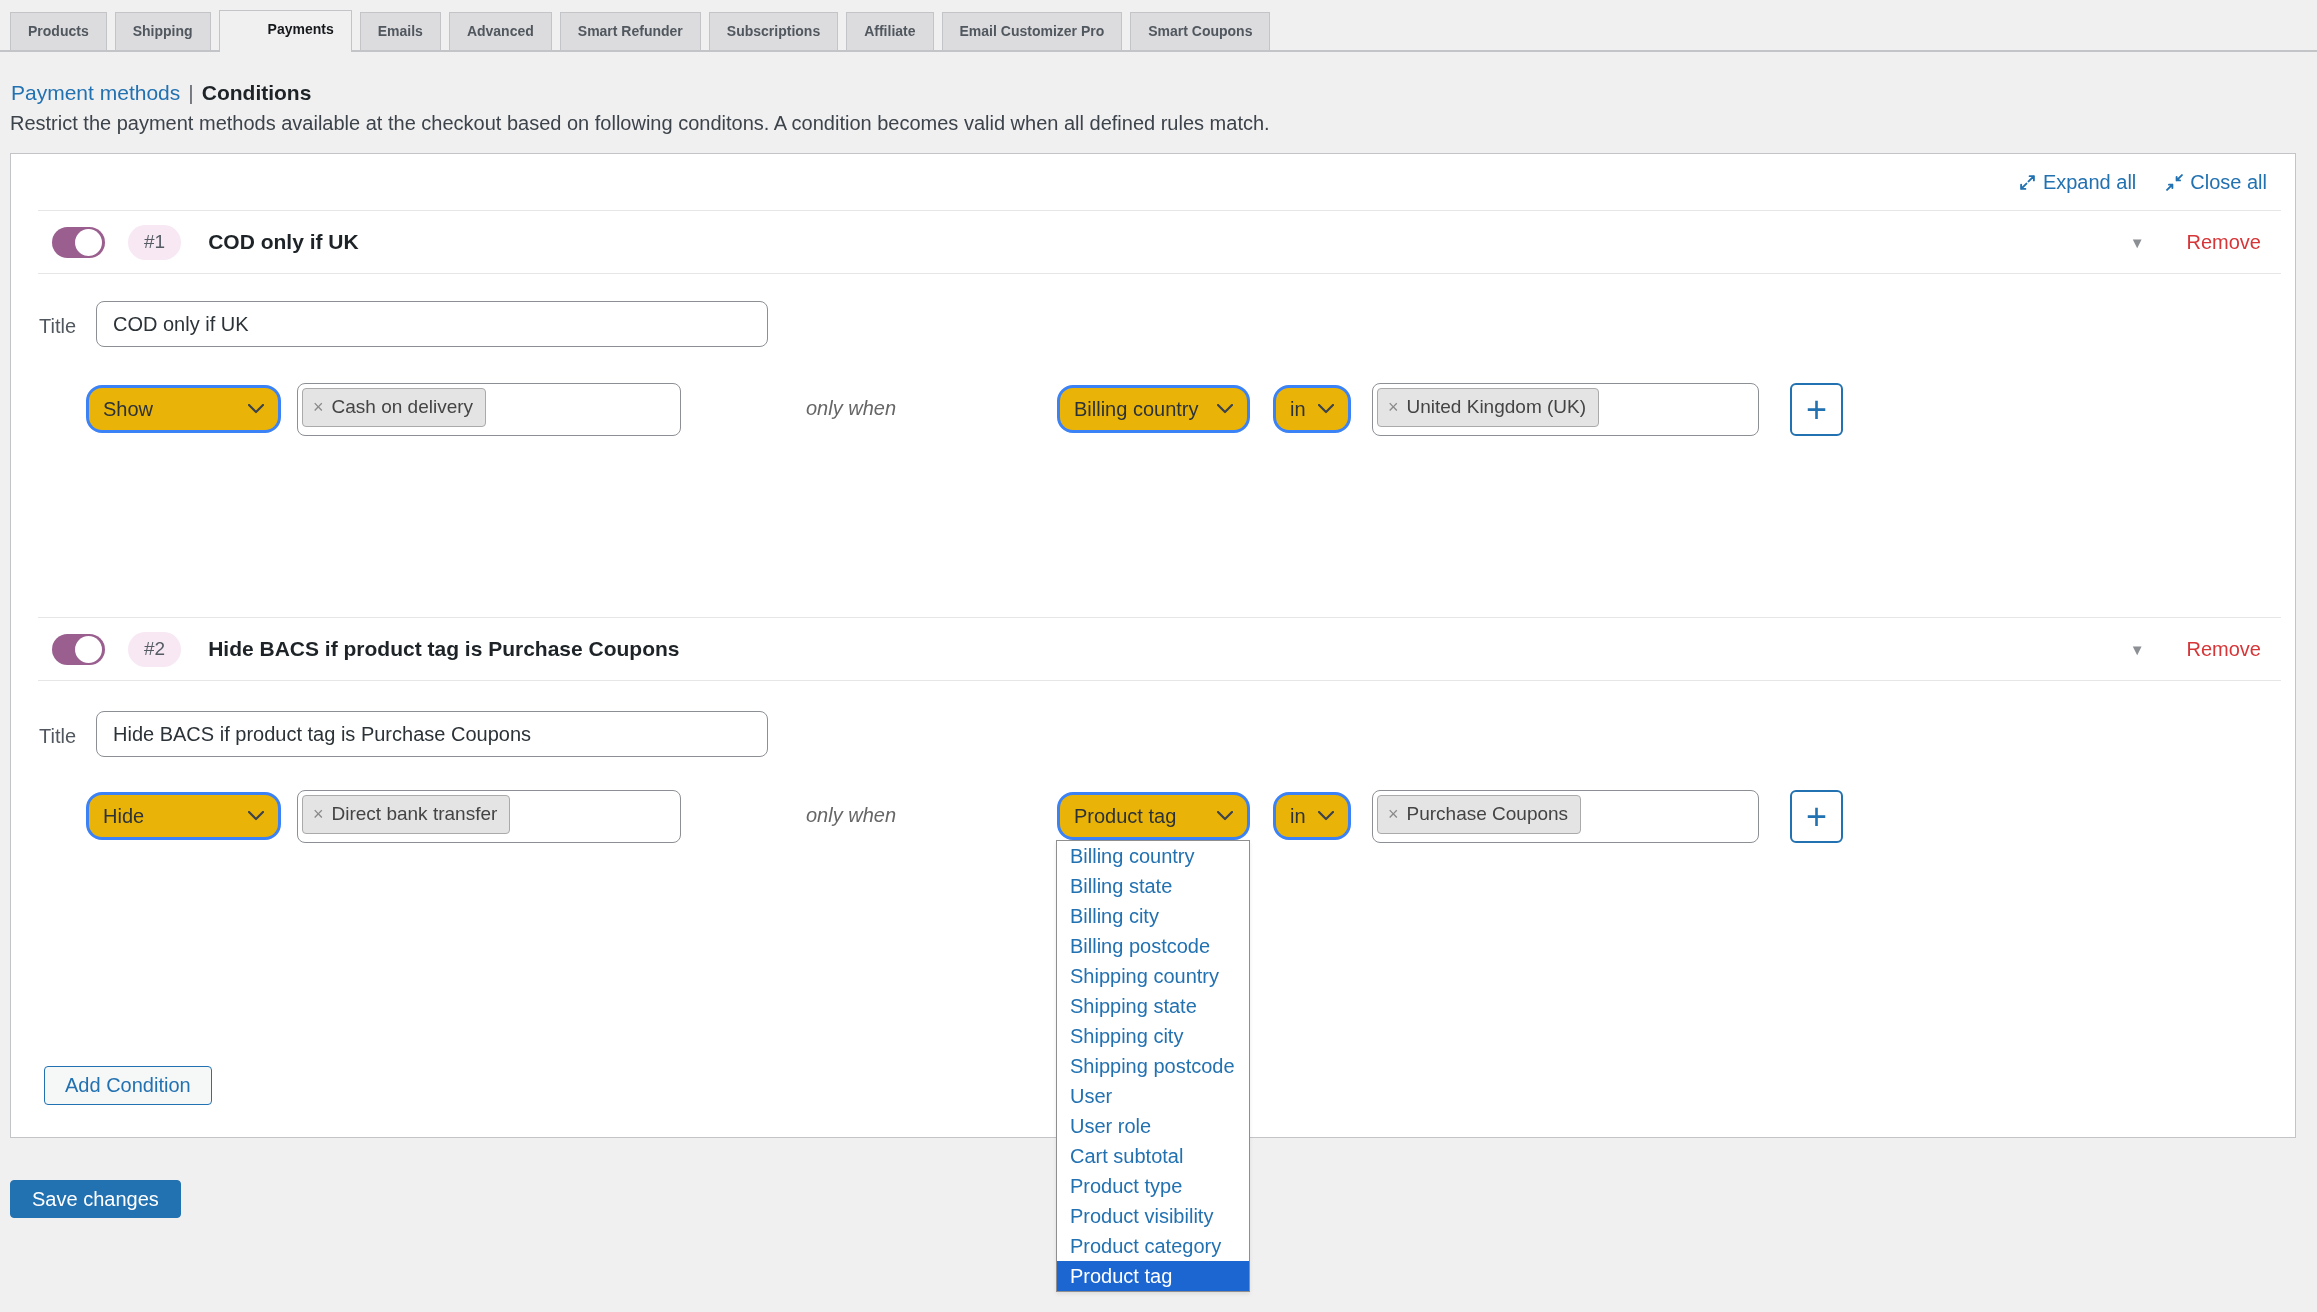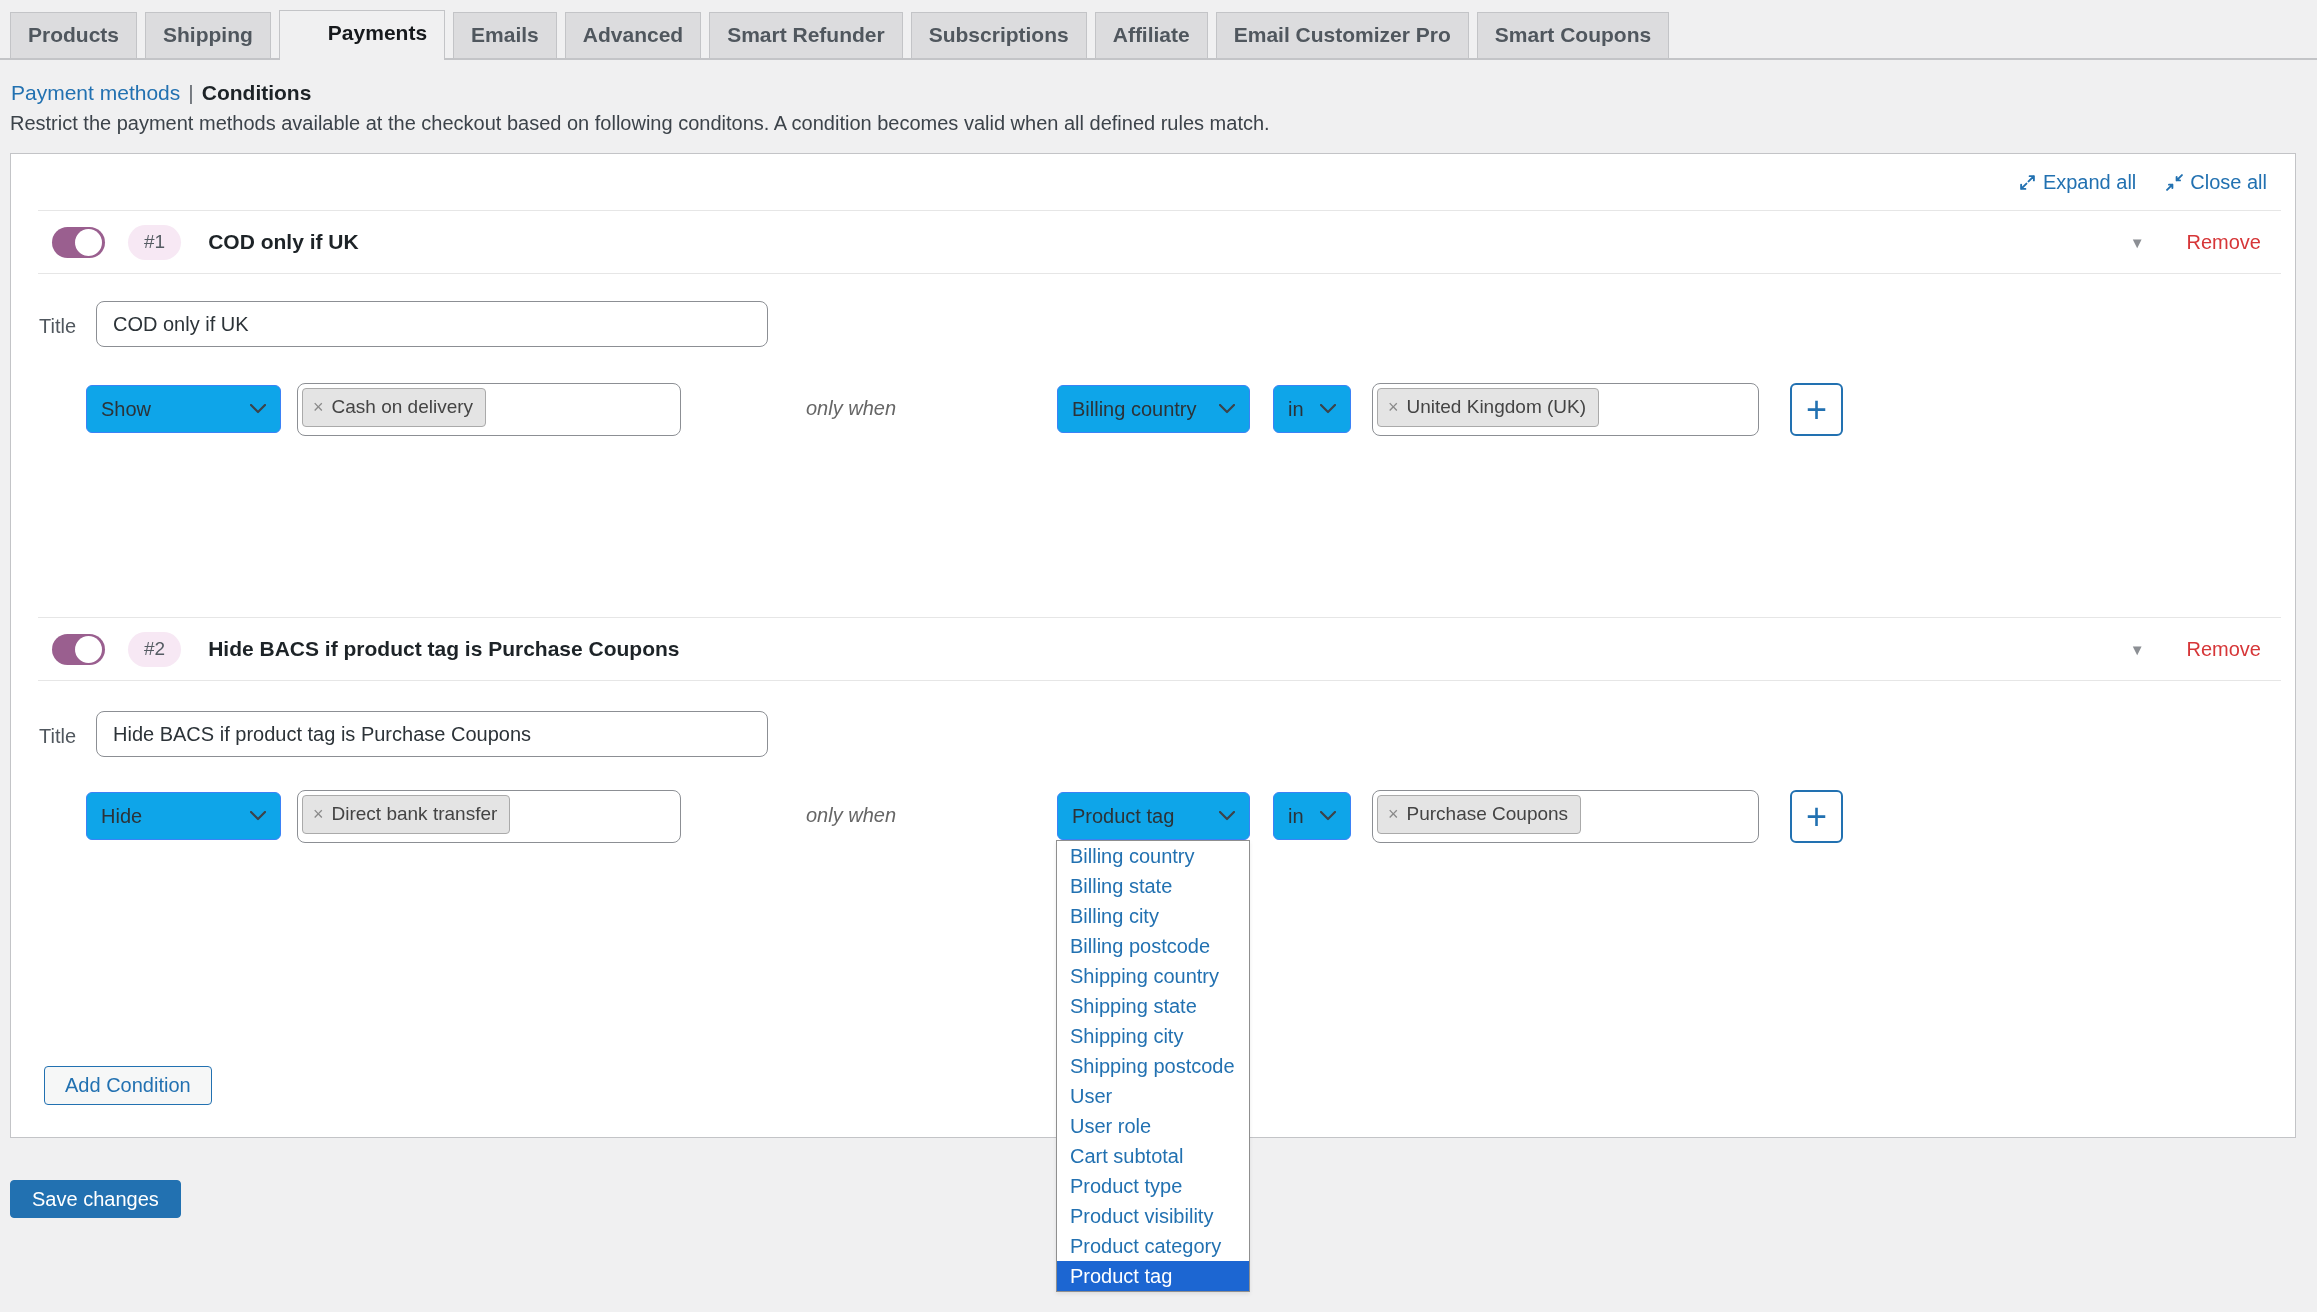--- a/index.html
+++ b/index.html
@@ -17,21 +17,21 @@
   .tab-bar {
     position: absolute; top: 0; left: 0; right: 0;
     padding: 10px 0 0 10px;
     border-bottom: 2px solid #c3c4c7;
     display: flex; align-items: flex-end; gap: 8px;
   }
   .tab {
     padding: 10px 17px 11px;
     background: #dcdcde;
     border: 1px solid #c3c4c7; border-bottom: none;
-    font-size: 21px; font-weight: 600; color: #50575e;
+    font-size: 14px; font-weight: 600; color: #50575e;
     white-space: nowrap; cursor: pointer;
   }
   .tab.active {
     background: #f0f0f1; color: #16191c; font-weight: 700;
     padding-bottom: 15px; margin-bottom: -2px; padding-left: 48px;
   }
 
   
   .breadcrumb { position: absolute; top: 81px; left: 11px; font-size: 21px; }
   .breadcrumb a { color: #2271b1; }
@@ -87,21 +87,21 @@
   }
   .t1-label { top: 161px; } .t1-input { top: 147px; }
   .t2-label { top: 571px; } .t2-input { top: 557px; }
 
   
   .rule-row { position: absolute; left: 0; width: 100%; height: 54px; }
   .rule-row-1 { top: 229px; }
   .rule-row-2 { top: 636px; }
   .sel {
     position: absolute; top: 2px; height: 48px;
-    background: #0ea5e9; border: 1px solid #3b82f6; border-radius: 6px;
+    background: #eab308; border: 3px solid #3b82f6; border-radius: 16px;
     display: flex; align-items: center; justify-content: space-between;
     padding: 0 14px; font-size: 20px; color: #2c3338; cursor: pointer;
   }
   .sel svg { stroke: #3c434a; flex: none; margin-left: 10px; }
   .sel-action { left: 75px; width: 195px; }
   .sel-field  { left: 1046px; width: 193px; }
   .sel-op     { left: 1262px; width: 78px; }
   .tagbox {
     position: absolute; top: 0; height: 53px;
     background: #fff; border: 1px solid #8c8f94; border-radius: 8px;

